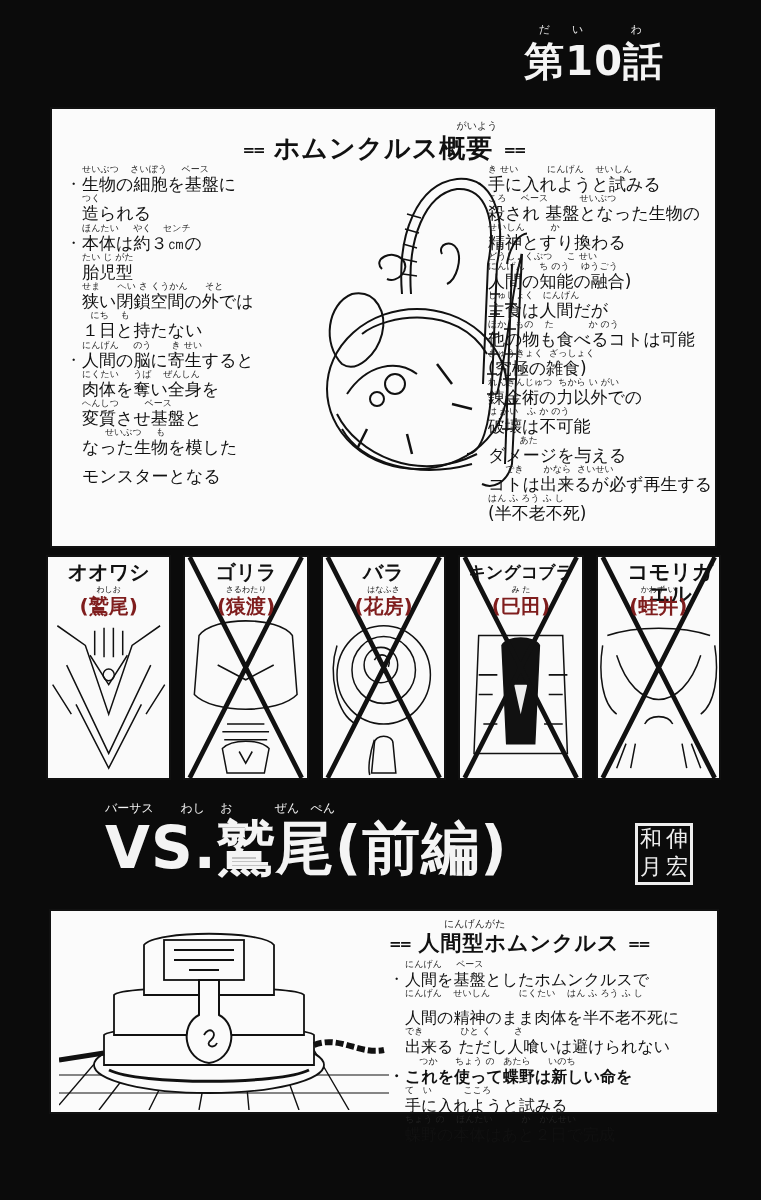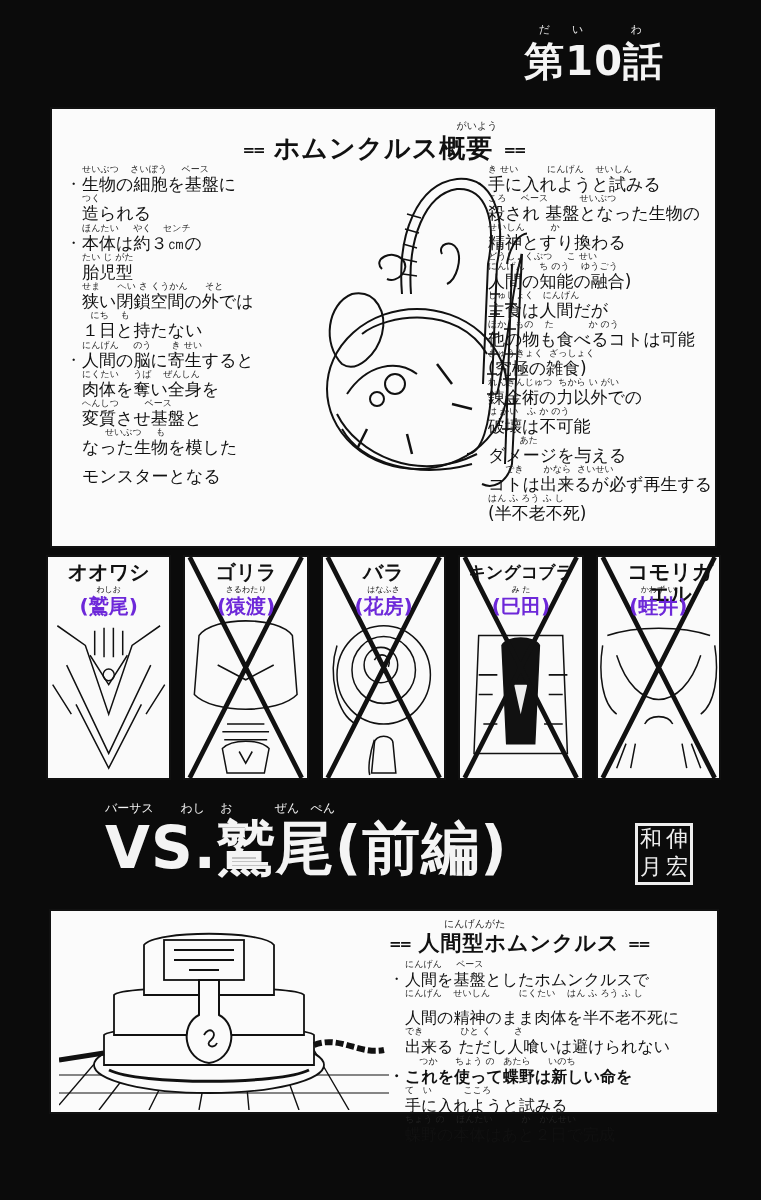--- a/index.html
+++ b/index.html
@@ -34,21 +34,21 @@
   
   #homunculus-art { left:255px; top:45px; width:220px; height:345px; }
 
   
   #char-strip { left:46px; top:555px; width:675px; height:225px; display:flex; gap:12px; }
   .char-panel {
     flex:1; background:#fafafa; border:2px solid #111; box-sizing:border-box; position:relative; overflow:hidden;
   }
   .char-name { position:absolute; left:0; right:0; top:4px; text-align:center; font-weight:bold; font-size:20px; line-height:22px; color:#111; z-index:3; }
   .char-furi { position:absolute; left:0; right:0; top:27px; text-align:center; font-size:8px; color:#111; z-index:3; }
-  .char-kanji { position:absolute; left:0; right:0; top:36px; text-align:center; font-weight:bold; font-size:20px; color:#6d28d9; z-index:3; }
+  .char-kanji { position:absolute; left:0; right:0; top:36px; text-align:center; font-weight:bold; font-size:20px; color:#7f1d1d; z-index:3; }
   .char-art { position:absolute; left:0; top:0; width:100%; height:100%; z-index:1; }
   .cross { position:absolute; left:0; top:0; width:100%; height:100%; z-index:2; }
 
   
   #episode-title { left:105px; top:800px; color:#f4f4f4; }
   #episode-title .furi { font-size:12px; height:16px; white-space:pre; }
   #episode-title .title { font-size:58px; font-weight:bold; line-height:64px; letter-spacing:1px; }
   #stamp {
     left:635px; top:823px; width:58px; height:62px; border:3px solid #eee; box-sizing:border-box;
     display:grid; grid-template-columns:1fr 1fr; grid-template-rows:1fr 1fr; color:#eee;

